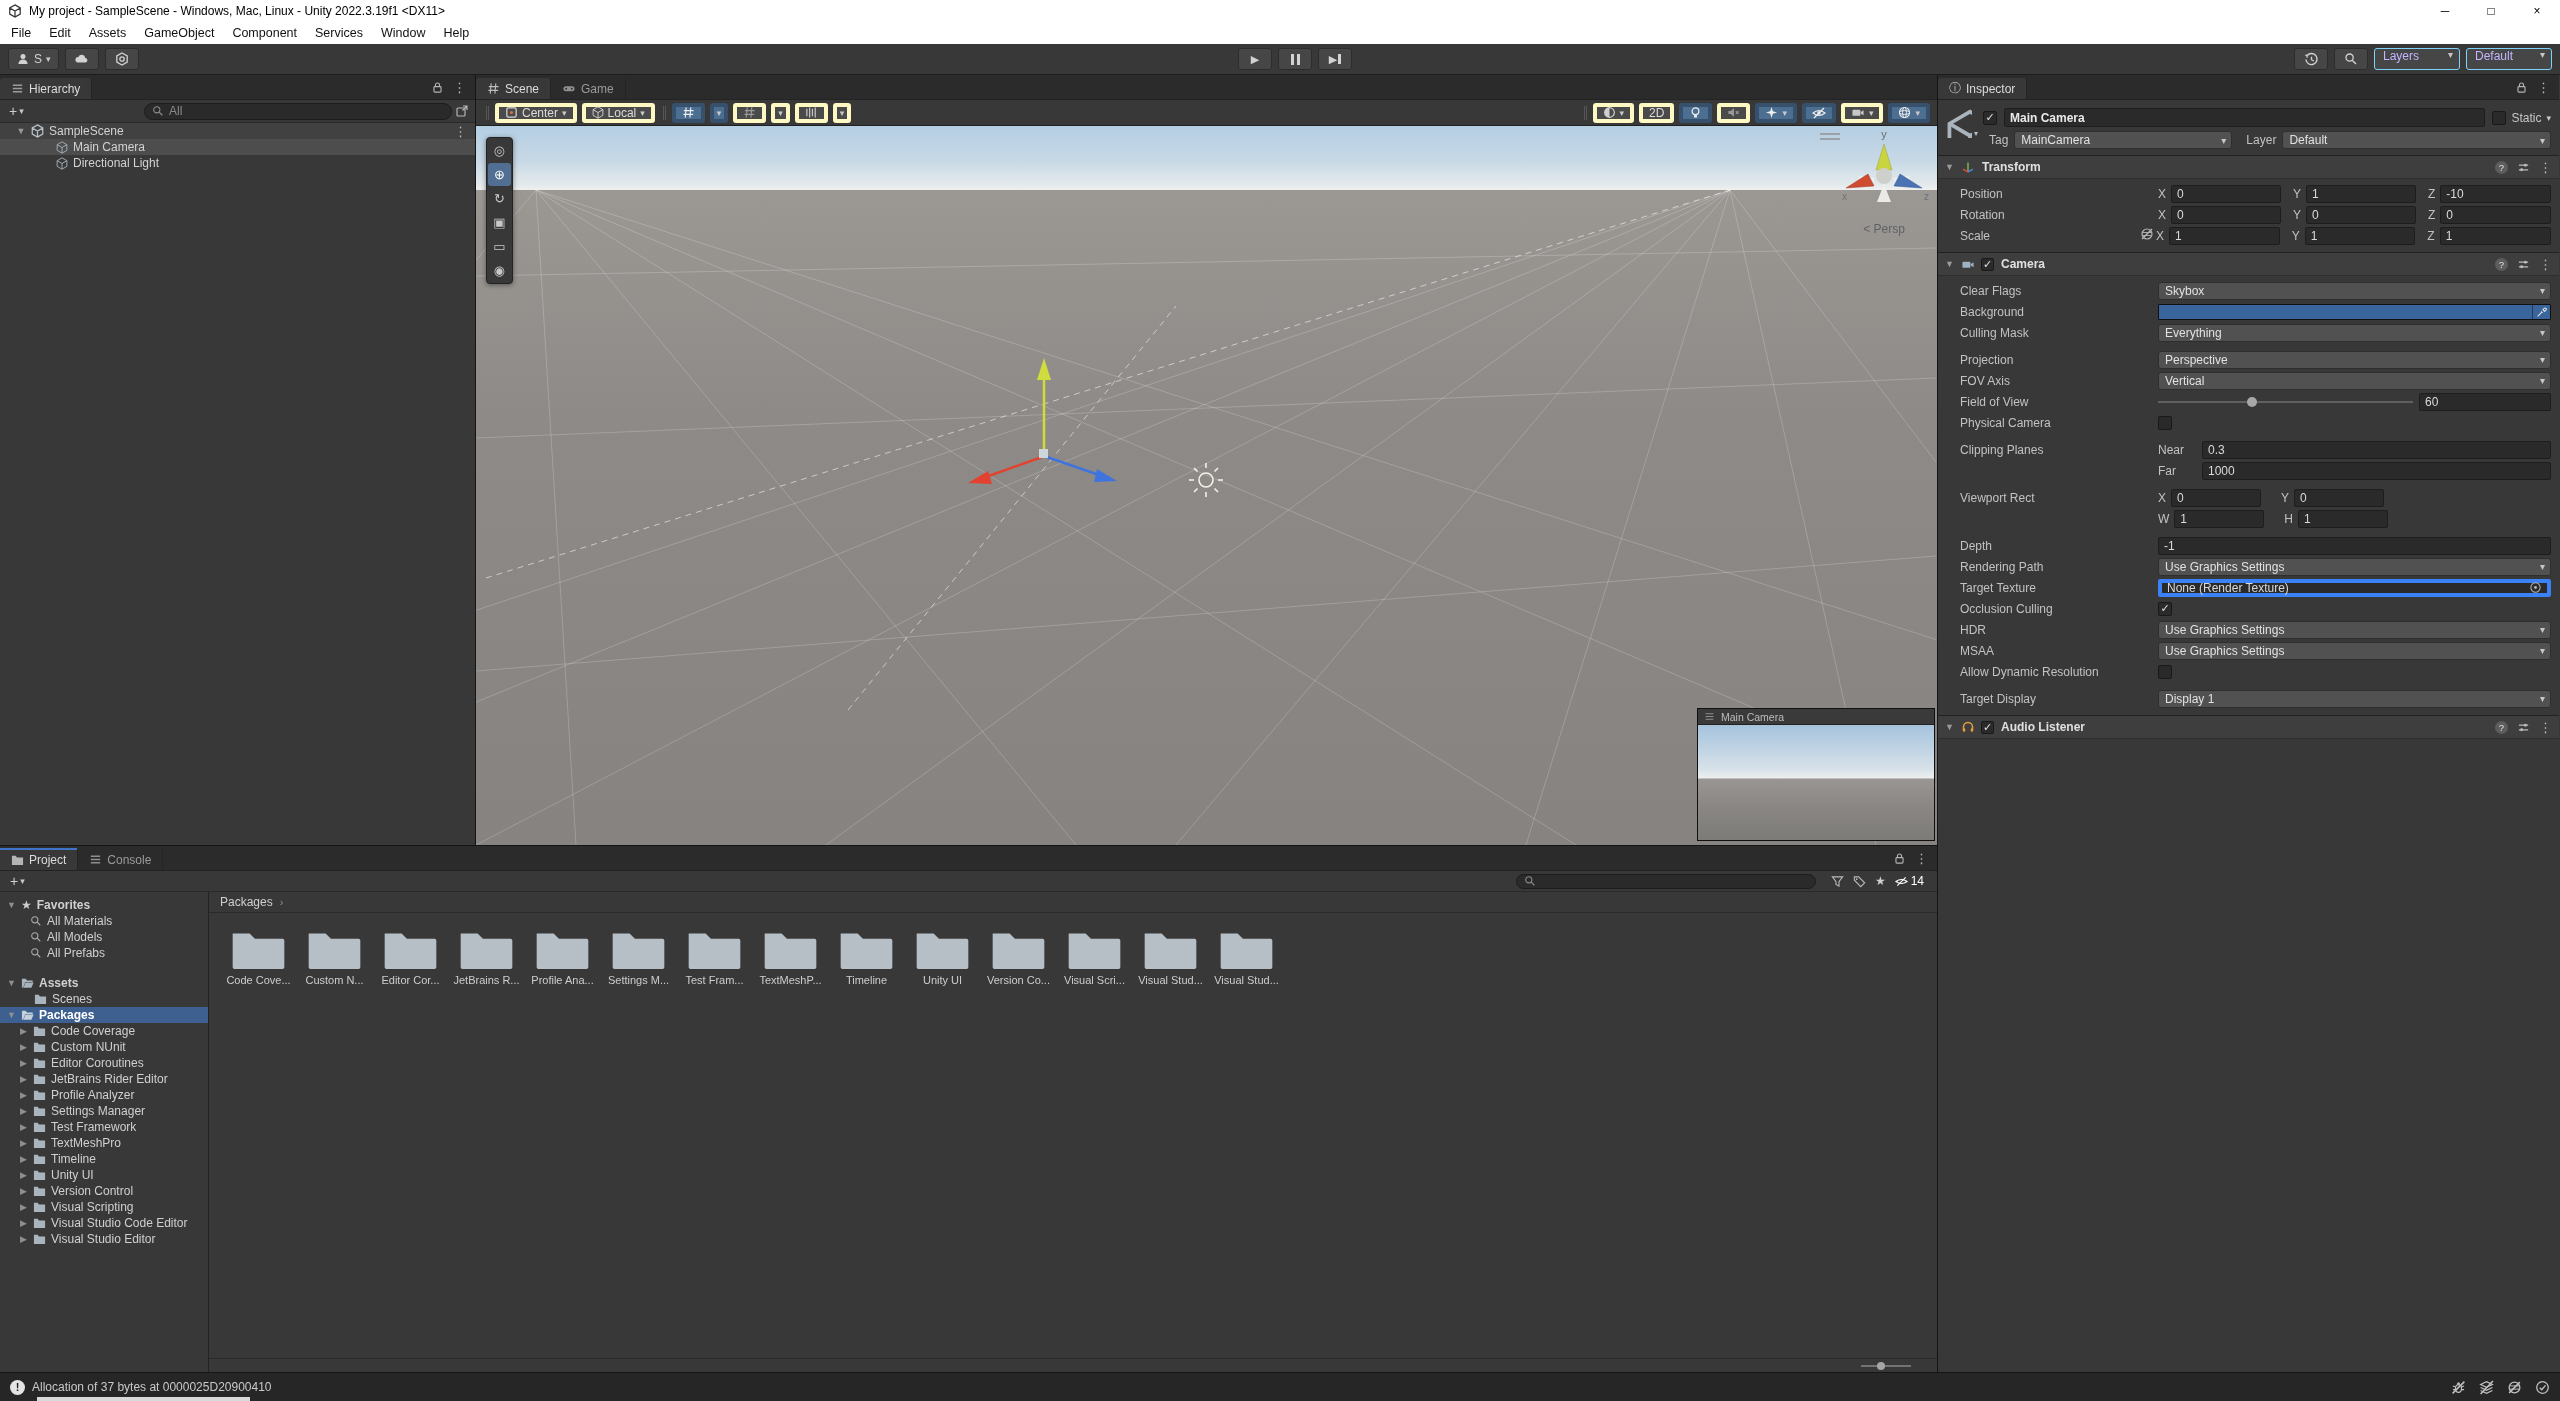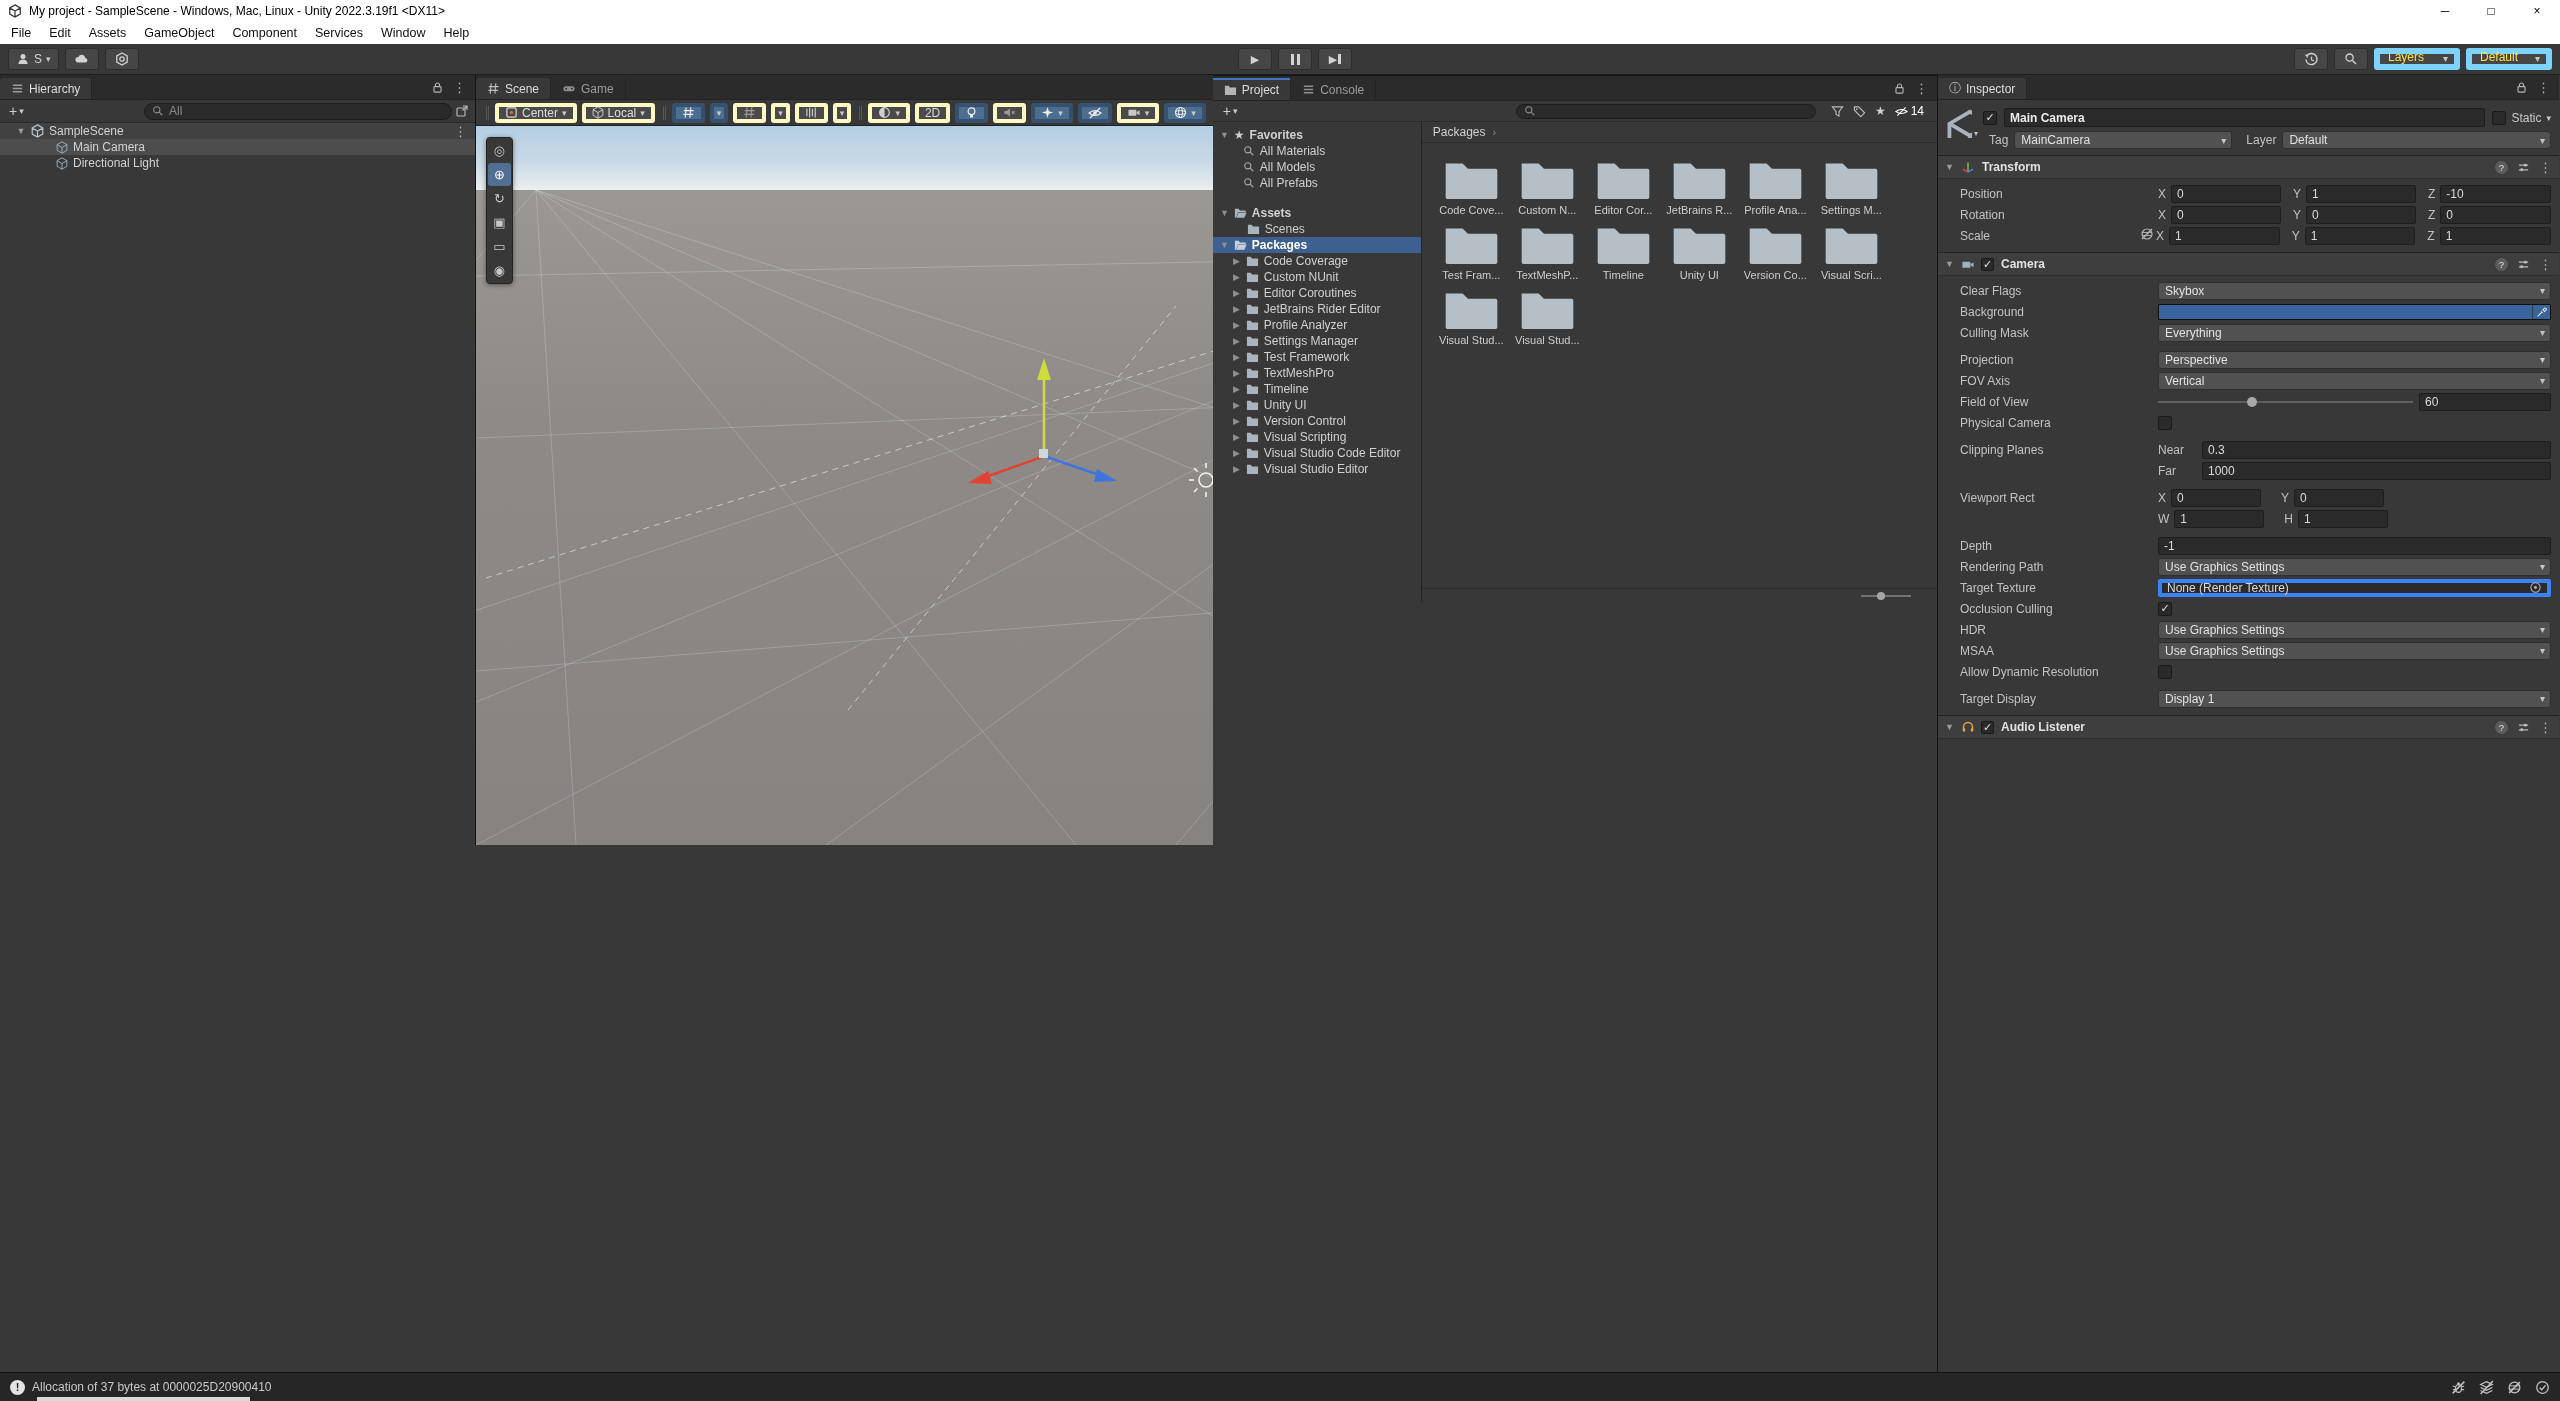--- a/index.html
+++ b/index.html
@@ -20,30 +20,30 @@
   .menu-item { padding:0 9px; font-size:12.5px; }
   
   .toolbar { height:31px; background:#383838; border-bottom:1px solid #1d1d1d; position:relative; display:flex; align-items:center; }
   .tgroup { display:flex; gap:6px; align-items:center; }
   .tgroup.left { margin-left:8px; }
   .tgroup.center { position:absolute; left:1238px; top:4px; }
   .tgroup.right { margin-left:auto; margin-right:8px; }
   .tbtn { height:22px; min-width:34px; background:#464646; border:1px solid #2c2c2c; border-radius:3px;
           display:flex; align-items:center; justify-content:center; gap:4px; color:#d2d2d2; padding:0 7px; font-size:12px; }
   .tbtn svg { display:block; }
-  .tdd { height:22px; background:#464646; border:6px solid #7dd3fc; border-radius:3px; color:#fde047;
-         display:flex; align-items:flex-end; padding:0 20px 0 8px; position:relative; min-width:86px; }
+  .tdd { height:22px; background:#464646; border:1px solid #7dd3fc; border-radius:3px; color:#c4b5fd;
+         display:flex; align-items:flex-start; padding:0 20px 0 8px; position:relative; min-width:86px; }
   .tdd::after { content:"▾"; position:absolute; right:6px; font-size:10px; color:#c5c5c5; }
   .caret { font-size:9px; color:#c9c9c9; }
   .stepbar { width:3px; height:10px; background:#d2d2d2; margin-left:1px; }
   .pauseglyph { display:flex; gap:3px; }
   .pauseglyph i { display:block; width:3px; height:11px; background:#d2d2d2; }
   
   .workspace { display:flex; height:1297px; }
-  .left-col { width:1937px; display:flex; }
+  .left-col { width:1937px; display:flex; flex-direction:column; }
   .top-row { height:770px; display:flex; }
   .panel { background:#383838; }
   
   .tabbar { height:25px; background:#2b2b2b; display:flex; align-items:flex-end; border-bottom:1px solid #232323; }
   .tab { height:21px; display:flex; align-items:center; gap:5px; padding:0 11px; color:#9b9b9b; font-size:12px; background:#2b2b2b; border-right:1px solid #242424; position:relative; }
   .tab.active { background:#383838; color:#dcdcdc; border-radius:3px 3px 0 0; }
   .tab.focus-line::before { content:""; position:absolute; top:-1px; left:0; right:0; height:2px; background:#3f74c9; }
   .tb-right { margin-left:auto; display:flex; align-items:center; gap:9px; padding:0 9px; height:100%; color:#b5b5b5; }
   .kebab { color:#bdbdbd; font-size:13px; letter-spacing:0; }
   

